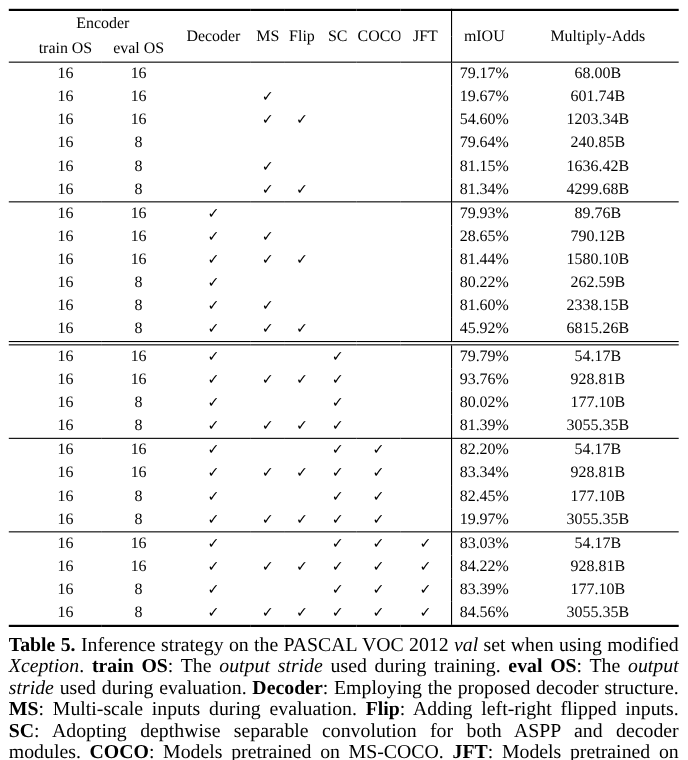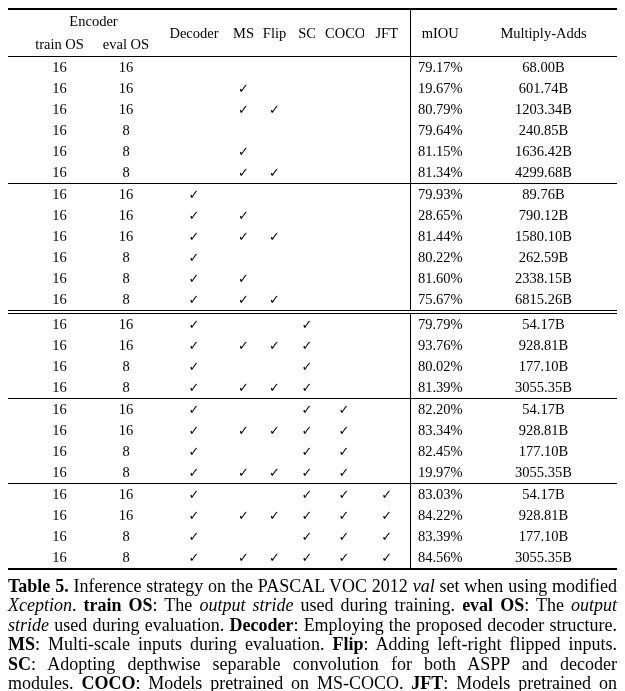--- a/index.html
+++ b/index.html
@@ -108,21 +108,21 @@
         </tr>
         <tr>
           <td class="c0">16</td>
           <td>16</td>
           <td class="check"></td>
           <td class="check">✓</td>
           <td class="check">✓</td>
           <td class="check"></td>
           <td class="check"></td>
           <td class="check vline"></td>
-          <td>80.79%</td>
+          <td>54.60%</td>
           <td>1203.34B</td>
         </tr>
         <tr>
           <td class="c0">16</td>
           <td>8</td>
           <td class="check"></td>
           <td class="check"></td>
           <td class="check"></td>
           <td class="check"></td>
           <td class="check"></td>
@@ -216,21 +216,21 @@
         </tr>
         <tr class="sep-double">
           <td class="c0">16</td>
           <td>8</td>
           <td class="check">✓</td>
           <td class="check">✓</td>
           <td class="check">✓</td>
           <td class="check"></td>
           <td class="check"></td>
           <td class="check vline"></td>
-          <td>75.67%</td>
+          <td>45.92%</td>
           <td>6815.26B</td>
         </tr>
         <tr>
           <td class="c0">16</td>
           <td>16</td>
           <td class="check">✓</td>
           <td class="check"></td>
           <td class="check"></td>
           <td class="check">✓</td>
           <td class="check"></td>

